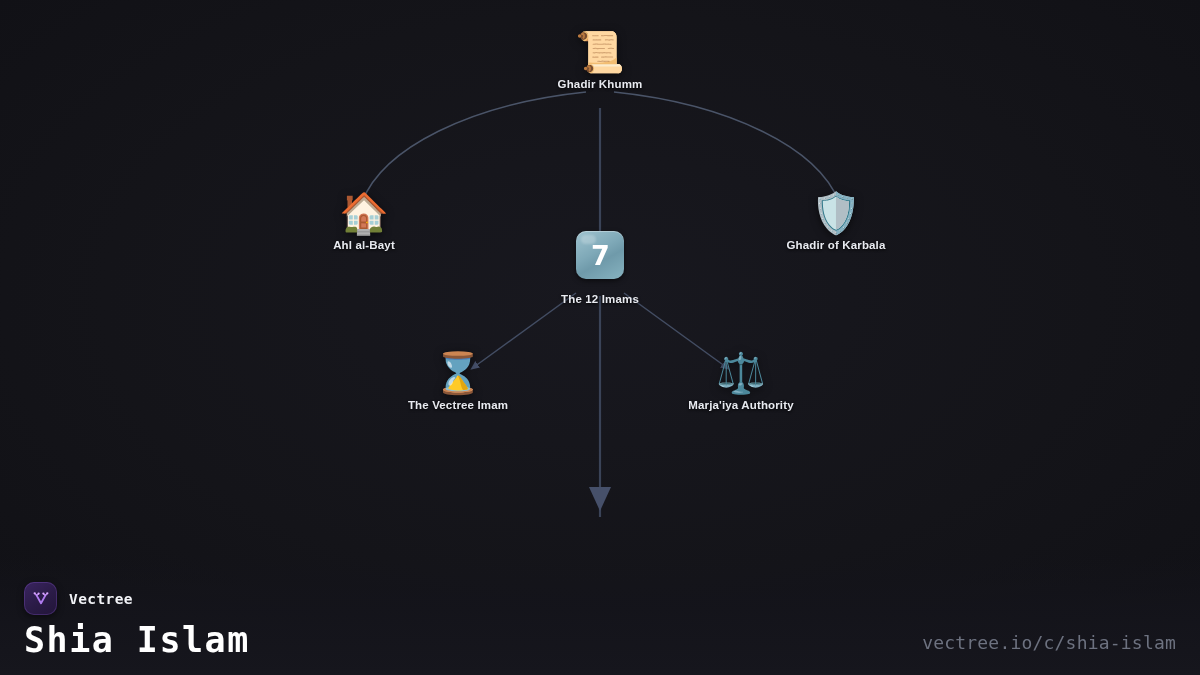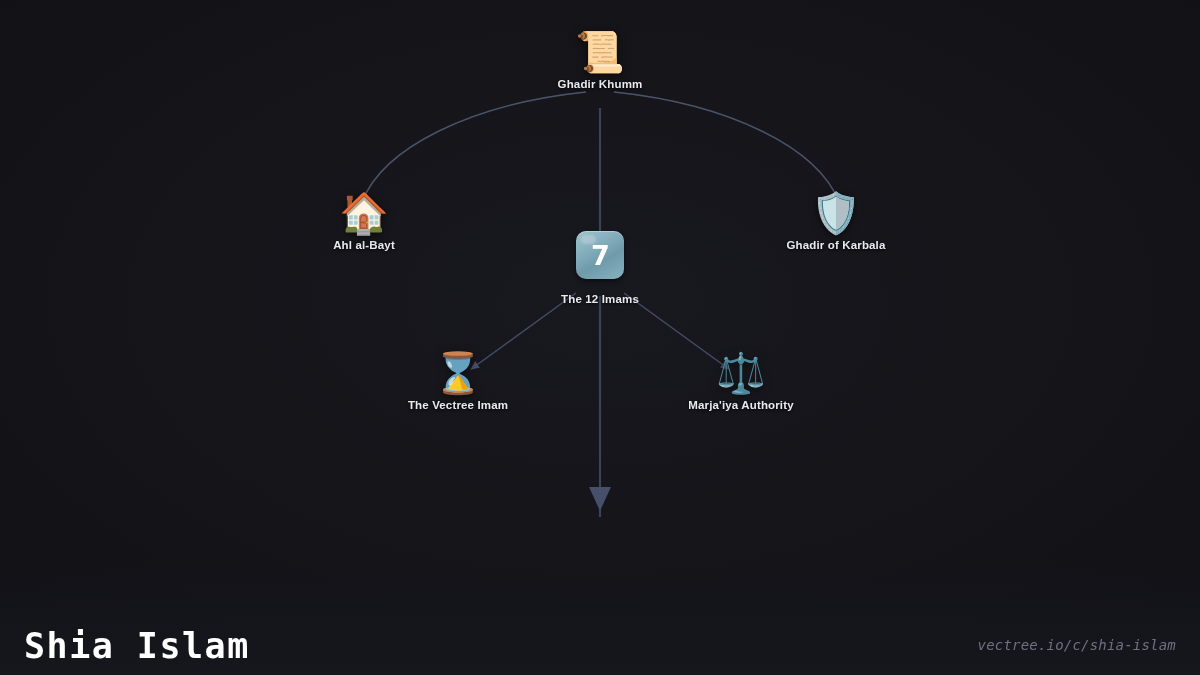--- a/index.html
+++ b/index.html
@@ -74,29 +74,29 @@
     width:33px; height:33px; border-radius:10px;
     background:linear-gradient(145deg,#3a2460 0%,#2a1b46 55%,#221539 100%);
     box-shadow:0 2px 6px rgba(0,0,0,0.5), inset 0 0 0 1px rgba(168,108,255,0.22);
     display:flex; align-items:center; justify-content:center;
   }
   #brand-name {
     font-family:"DejaVu Sans Mono","Liberation Mono", monospace;
     font-size:14.5px; font-weight:bold; color:#f2f3f7; letter-spacing:0.4px;
   }
   #page-title {
-    position:absolute; left:24px; bottom:10px;
+    position:absolute; left:24px; bottom:16px;
     font-family:"DejaVu Sans Mono","Liberation Mono", monospace;
     font-size:35px; font-weight:bold; color:#ffffff;
     letter-spacing:1.5px; line-height:1.05;
   }
   #url {
     position:absolute; right:24px; bottom:22px;
     font-family:"DejaVu Sans Mono","Liberation Mono", monospace;
-    font-size:14px; color:#6d7280; letter-spacing:0.2px;font-style:italic;
+    font-size:18px; color:#6d7280; letter-spacing:0.2px;
   }
 </style>
 </head>
 <body>
 
 <div id="stage">
 
   <svg id="edges" viewBox="0 0 1200 675" xmlns="http://www.w3.org/2000/svg">
     <defs>
       <marker id="ah" markerWidth="9" markerHeight="9" refX="4.5" refY="4" orient="auto" markerUnits="userSpaceOnUse">
@@ -142,17 +142,31 @@
     <div class="node-label">The Vectree Imam</div>
   </div>
 
   <div class="node" style="left:741px; top:381px;">
     <div class="node-emoji">⚖️</div>
     <div class="node-label">Marja'iya Authority</div>
   </div>
 
   <div id="footer-band"></div>
 
+  <div id="brand">
+    <div id="logo-tile">
+      <svg width="20" height="20" viewBox="0 0 20 20" xmlns="http://www.w3.org/2000/svg">
+        <path d="M5.6,6.4 L10,14.2 L14.4,6.4" fill="none" stroke="#b07bf0" stroke-width="1.9" stroke-linecap="round" stroke-linejoin="round"></path>
+        <path d="M5.6,6.4 L3.9,4.6 M5.6,6.4 L7.4,4.9" fill="none" stroke="#c38df7" stroke-width="1.3" stroke-linecap="round"></path>
+        <path d="M14.4,6.4 L16.1,4.6 M14.4,6.4 L12.6,4.9" fill="none" stroke="#c38df7" stroke-width="1.3" stroke-linecap="round"></path>
+        <circle cx="3.7" cy="4.3" r="1.15" fill="#d9a6ff"></circle>
+        <circle cx="7.6" cy="4.6" r="1.15" fill="#d9a6ff"></circle>
+        <circle cx="16.3" cy="4.3" r="1.15" fill="#d9a6ff"></circle>
+        <circle cx="12.4" cy="4.6" r="1.15" fill="#d9a6ff"></circle>
+      </svg>
+    </div>
+    <div id="brand-name">Vectree</div>
+  </div>
 
   <div id="page-title">Shia Islam</div>
   <div id="url">vectree.io/c/shia-islam</div>
 
 </div>
 
 </body></html>

